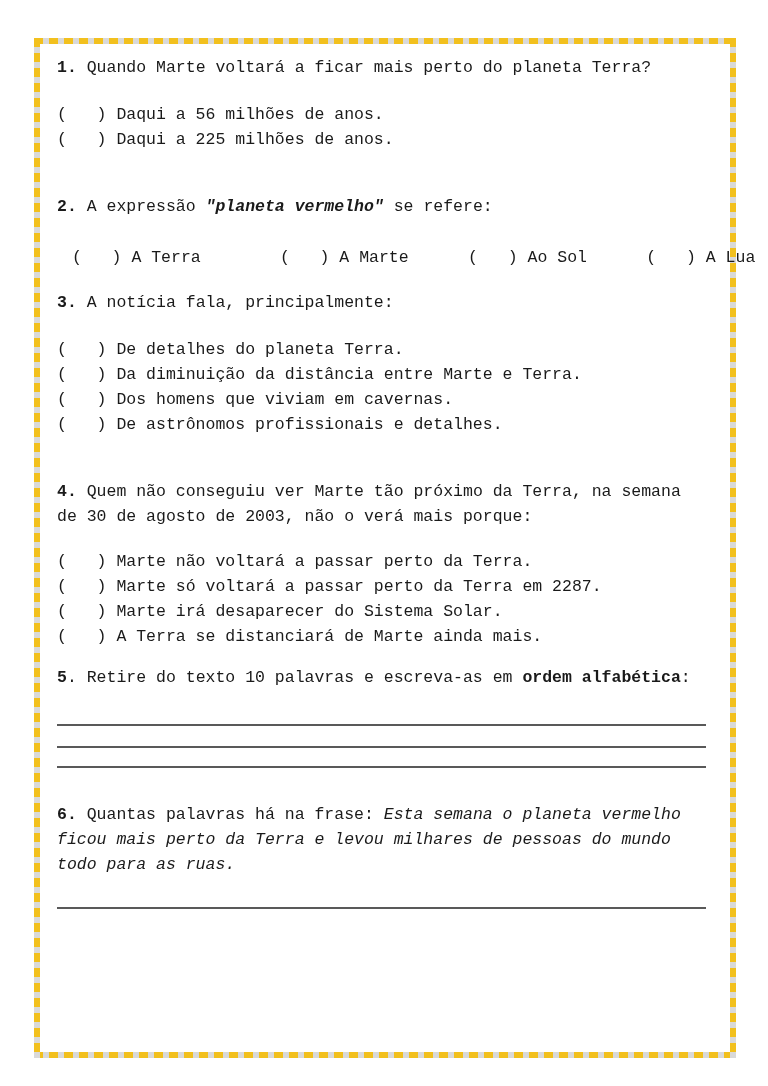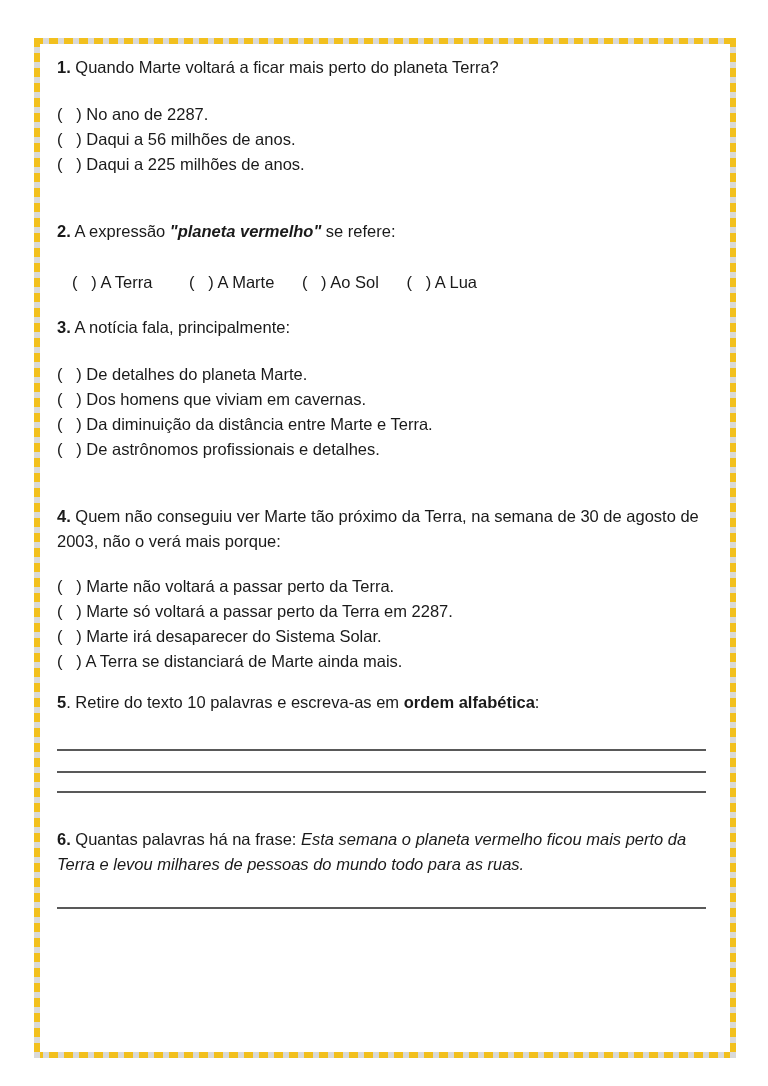--- a/index.html
+++ b/index.html
@@ -60,20 +60,21 @@
   
   #worksheet-body {
     position: absolute;
     left: 57px;
     top: 55px;
     width: 652px;
   }
 
   .question {
     margin: 0;
+    font-family: Liberation Mono, monospace;
   }
   .q-text {
     font-size: 16.5px;
     line-height: 25px;
     margin: 0;
     text-align: left;
   }
   .q-num {
     font-weight: bold;
   }
@@ -136,43 +137,42 @@
   <div class="frame-edge vert left"></div>
   <div class="frame-edge vert right"></div>
 </div>
 
 <div id="worksheet-body">
 
   <div class="question">
     <p class="q-text"><span class="q-num">1.</span><span> Quando Marte voltará a ficar mais perto do planeta Terra?</span></p>
     <div class="sp-22"></div>
     <ul class="options">
-      <li class="option">(   ) No ano de 2287.</li>
       <li class="option">(   ) Daqui a 56 milhões de anos.</li>
       <li class="option">(   ) Daqui a 225 milhões de anos.</li>
     </ul>
   </div>
 
   <div class="sp-42"></div>
 
   <div class="question">
     <p class="q-text"><span class="q-num">2.</span><span> A expressão </span><span class="q-em-bold">"planeta vermelho"</span><span> se refere:</span></p>
     <div class="sp-26"></div>
     <div class="options-inline"><span class="option-inline">(   ) A Terra</span><span>        </span><span class="option-inline">(   ) A Marte</span><span>      </span><span class="option-inline">(   ) Ao Sol</span><span>      </span><span class="option-inline">(   ) A Lua</span></div>
   </div>
 
   <div class="sp-20"></div>
 
   <div class="question">
     <p class="q-text"><span class="q-num">3.</span><span> A notícia fala, principalmente:</span></p>
     <div class="sp-22"></div>
     <ul class="options">
-      <li class="option">(   ) De detalhes do planeta Marte.</li>
+      <li class="option">(   ) De detalhes do planeta Terra.</li>
+      <li class="option">(   ) Da diminuição da distância entre Marte e Terra.</li>
       <li class="option">(   ) Dos homens que viviam em cavernas.</li>
-      <li class="option">(   ) Da diminuição da distância entre Marte e Terra.</li>
       <li class="option">(   ) De astrônomos profissionais e detalhes.</li>
     </ul>
   </div>
 
   <div class="sp-42"></div>
 
   <div class="question">
     <p class="q-text"><span class="q-num">4.</span><span> Quem não conseguiu ver Marte tão próximo da Terra, na semana de 30 de agosto de 2003, não o verá mais porque:</span></p>
     <div class="sp-20"></div>
     <ul class="options">

